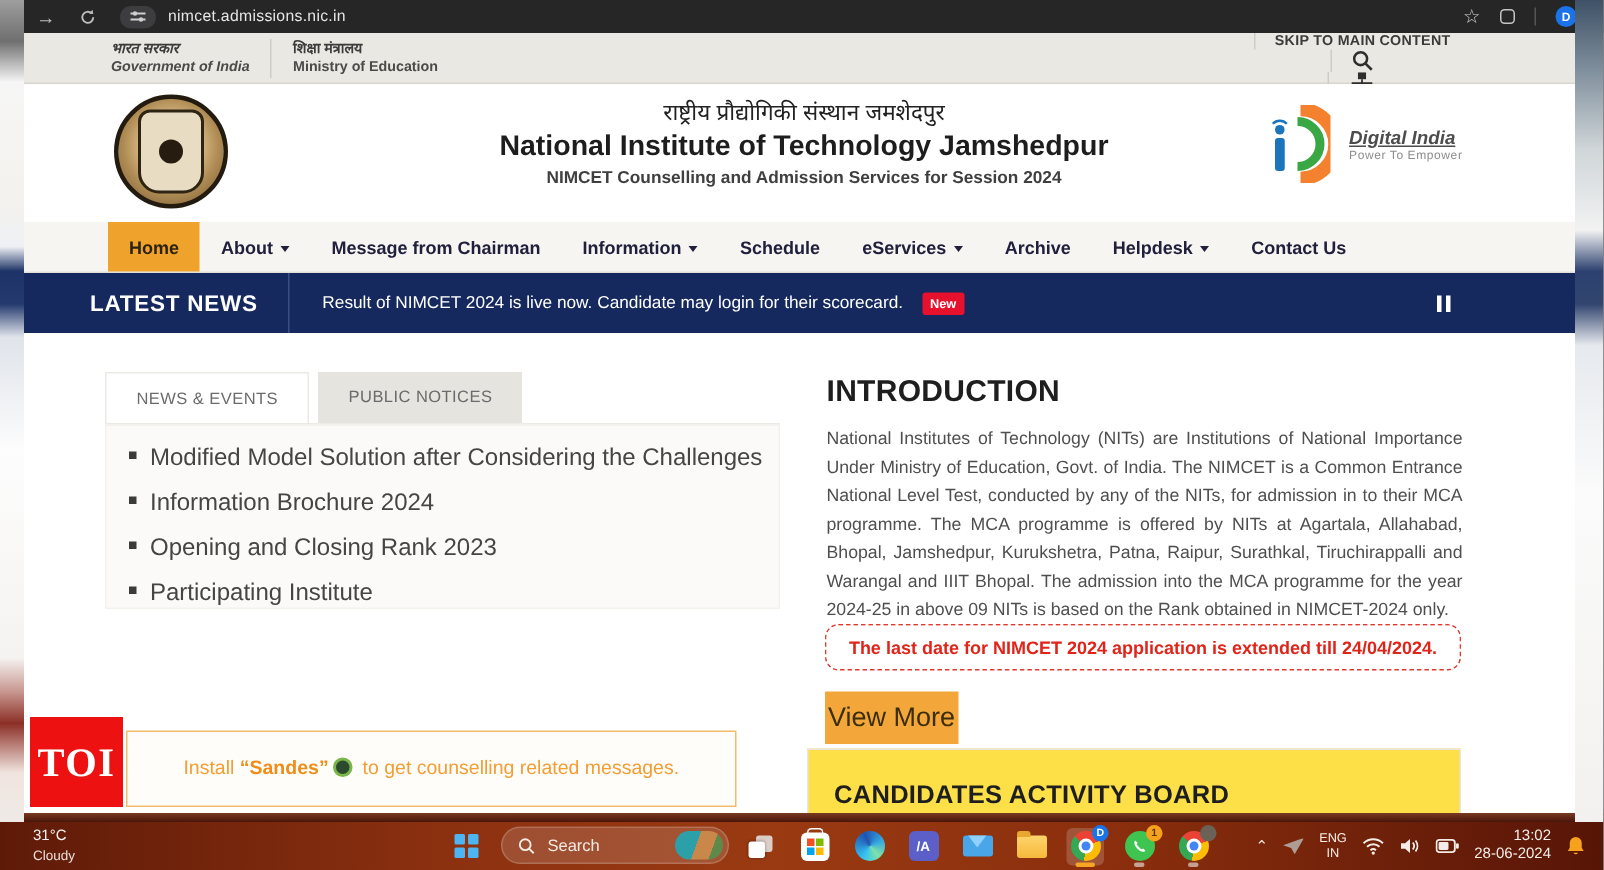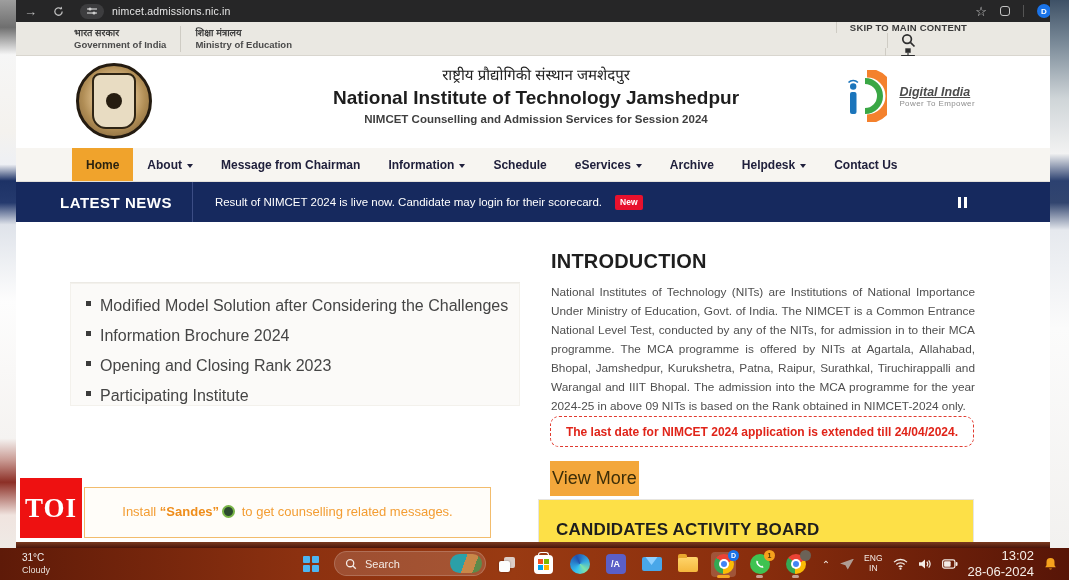--- a/index.html
+++ b/index.html
@@ -16,21 +16,21 @@
   .brw-right{position:absolute;right:18px;top:0;height:22px;display:flex;align-items:center;gap:13px;}
   .star{color:#cfcfcf;font-size:13px;}
   .ext-ic{width:10px;height:10px;border:1.6px solid #c4c4c4;border-radius:3px;}
   .vsep{width:1px;height:12px;background:#555;}
   .avatar{width:14px;height:14px;border-radius:50%;background:#1a73e8;color:#fff;font-size:8px;font-weight:bold;display:flex;align-items:center;justify-content:center;}
 
   
   .gov-bar{position:absolute;left:16px;top:22px;width:1034px;height:34px;background:#eae8e2;border-bottom:1px solid #d9d6cf;display:flex;align-items:center;}
   .gov-left{display:flex;align-items:center;height:100%;margin-left:58px;}
   .gov-block{padding:0 14px;border-left:1px solid #cfccc4;display:flex;flex-direction:column;justify-content:center;height:26px;}
-  .gov-block:first-child{border-left:none;padding-left:0;}
+  .gov-block:first-child{border-left:none;padding-left:0;font-style:italic;}
   .gov-hi{font-size:9.5px;font-weight:bold;color:#3c3c3c;line-height:1.25;}
   .gov-en{font-size:9.5px;font-weight:bold;color:#4a4a4a;line-height:1.25;}
   .gov-right{margin-left:auto;display:flex;align-items:center;height:100%;margin-right:70px;flex-direction:column;}
   .gov-item{display:flex;align-items:center;justify-content:center;height:26px;padding:0 13px;border-left:1px solid #cfccc4;}
   .skip-link{font-size:9.5px;font-weight:bold;color:#3a3a3a;letter-spacing:.2px;}
   .eng-link{font-size:9.5px;font-weight:bold;color:#3a3a3a;text-decoration:underline;}
 
   
   .site-header{position:absolute;left:16px;top:56px;width:1034px;height:92px;background:#fff;}
   .nit-logo{position:absolute;left:60px;top:7px;width:76px;height:76px;border-radius:50%;background:radial-gradient(circle at 50% 45%,#d7b784 0 38%,#b08d55 60%,#6f5430 100%);border:3px solid #241b10;display:flex;align-items:center;justify-content:center;}
@@ -122,21 +122,21 @@
   .badge.blue{background:#1a73e8;}
   .badge.orange{background:#f6a21d;color:#5a3a00;}
   .badge.gray{background:#6b6257;}
   .wa{width:20px;height:20px;border-radius:50%;background:#3fc351;display:flex;align-items:center;justify-content:center;}
   .tray{position:absolute;right:12px;top:0;height:32px;display:flex;align-items:center;gap:10px;}
   .tray-chevron{font-size:10px;color:#f2e9e2;}
   .plane{width:14px;height:11px;background:#b9b2ab;clip-path:polygon(0 45%,100% 0,55% 100%,38% 62%);opacity:.85;}
   .lang{line-height:1.15;text-align:center;}
   .lang div{font-size:8.5px;color:#f4ece6;}
   .clock{text-align:right;line-height:1.25;}
-  .clock div{font-size:13px;color:#f6efe9;}
+  .clock div{font-size:10px;color:#f6efe9;}
   .bell{color:#f6a21d;font-size:13px;}
 
   
   .edge-left{position:absolute;left:0;top:0;width:16px;height:548px;pointer-events:none;z-index:50;
     background:linear-gradient(180deg,#9e9e9e 0,#6f6f6f 5%,#f6f6f6 10%,#f4f2ee 24%,#eef0f4 30%,#1d3266 33%,#253a6e 37%,#dfe3ea 41%,#fdfdfd 55%,#f5f3f1 80%,#c99a93 84%,#8c2f26 88%,#f0e4df 94%,#efeae6 100%);}
   .edge-right{position:absolute;left:1050px;top:0;width:19px;height:548px;pointer-events:none;z-index:50;
     background:linear-gradient(180deg,#3e5166 0,#7b8b99 8%,#cfd5d8 18%,#f2f2f2 28%,#2c4170 33%,#32456f 37%,#e6e9ee 42%,#fbfbfb 60%,#f2f1ef 100%);}
 </style>
 </head>
 <body>
@@ -276,20 +276,24 @@
     <span class="nt-label">LATEST NEWS</span>
     <span class="nt-divider"></span>
     <span class="nt-msg">Result of NIMCET 2024 is live now. Candidate may login for their scorecard.</span>
     <span class="nt-badge">New</span>
     <span class="nt-pause">
         <span></span>
         <span></span>
       </span>
   </div>
 
+  <div class="tabs-row">
+    <div class="tab active">NEWS &amp; EVENTS</div>
+    <div class="tab inactive">PUBLIC NOTICES</div>
+  </div>
   <div class="news-list-panel">
     <div class="news-li">
         <span class="sq-bullet"></span>
         <span>Modified Model Solution after Considering the Challenges</span>
       </div>
     <div class="news-li">
         <span class="sq-bullet"></span>
         <span>Information Brochure 2024</span>
       </div>
     <div class="news-li">

